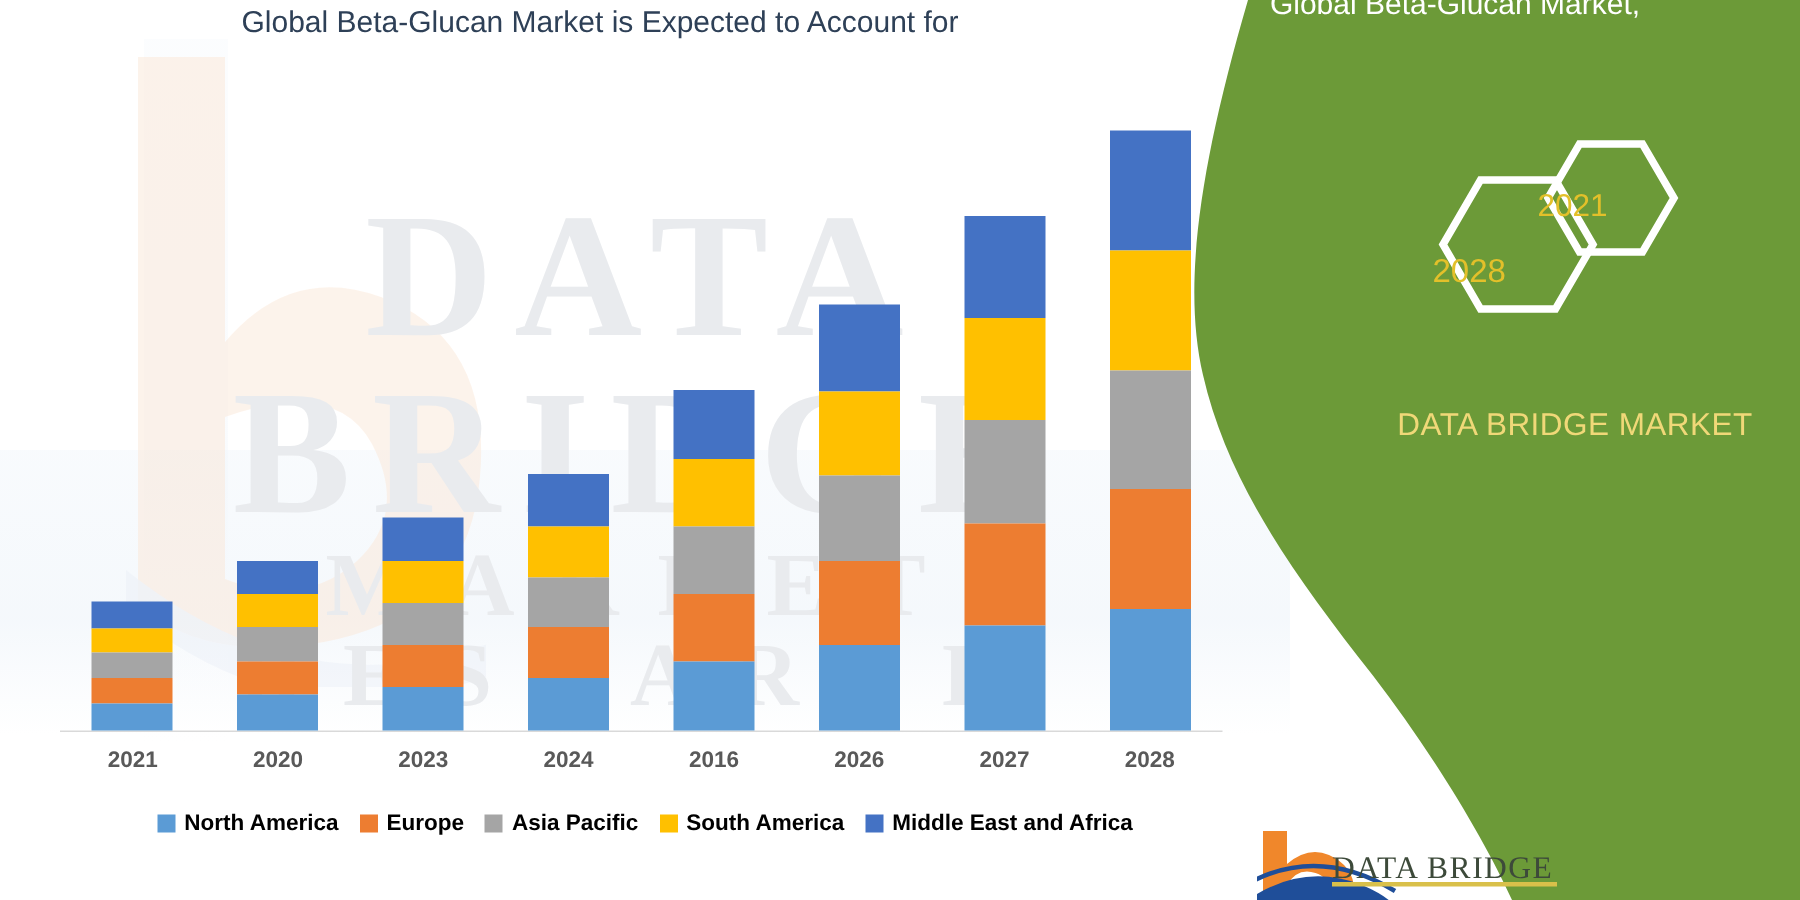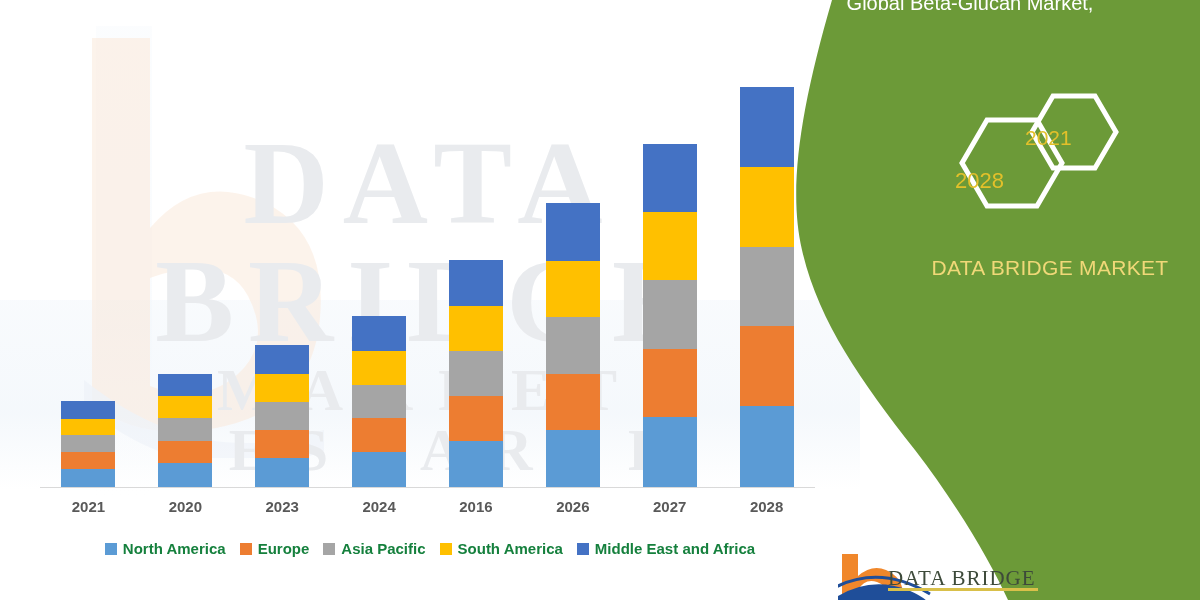--- a/index.html
+++ b/index.html
@@ -45,21 +45,21 @@
   .seg { width:100%; }
 
   
   .xlabels { position:absolute; left:40px; top:498px; width:775px; display:flex; }
   .xlabel { flex:1 1 0; text-align:center; font-size:15px; font-weight:700; color:#595959; }
 
   
   .legend { position:absolute; left:40px; top:540px; width:780px; display:flex; justify-content:center; align-items:center; gap:14px; }
   .legend-item { display:flex; align-items:center; gap:6px; }
   .swatch { width:12px; height:12px; flex:0 0 12px; }
-  .legend-label { font-size:15px; font-weight:700; color:#15803d; white-space:nowrap; }
+  .legend-label { font-size:15px; font-weight:700; color:#000000; white-space:nowrap; }
 
   
   .green-panel { position:absolute; left:740px; top:0; width:460px; height:600px; }
   .green-content { position:absolute; left:740px; top:0; width:460px; height:600px; }
 
   .right-title {
     position:absolute; left:770px; top:-12px; width:400px; text-align:center;
     color:#ffffff; font-size:20px; line-height:30px;
   }
   .hex-text { position:absolute; color:#e3c02a; font-weight:400; }
@@ -89,20 +89,21 @@
     <svg class="b-water" viewBox="0 0 240 430">
       <path d="M8 10 h58 v190 q44-52 104-30 q74 28 66 120 q-8 92 -104 110 q-78 14 -124 -24 Z
                M66 250 v108 q52 20 88 -12 q34 -32 10 -78 q-24 -44 -98 -18 Z" fill="#fbe8d8"></path>
       <path d="M0 352 q120 96 250 46 l0 22 q-140 52 -252 -44 Z" fill="#e8eef6" opacity=".8"></path>
     </svg>
 
     <div class="water-text water-1">DATA BRIDGE</div>
     <div class="water-text water-2">MARKET RESEARCH</div>
 
     <div class="chart-title">
+      <div>Global Beta-Glucan Market is Expected to Account for</div>
     </div>
 
     <div class="plot">
       <div class="axis-line"></div>
       <div class="bars" id="bars">
           <div class="bar-slot">
             <div class="bar">
               <div class="seg" style="background: rgb(91, 155, 213); height: 17.9789px;"></div>
               <div class="seg" style="background: rgb(237, 125, 49); height: 16.8553px;"></div>
               <div class="seg" style="background: rgb(165, 165, 165); height: 16.8553px;"></div>
@@ -221,21 +222,21 @@
     </div>
 
     <svg style="position:absolute;left:185px;top:92px;width:200px;height:130px;" viewBox="0 0 200 130">
       <polygon points="62,28 112,28 137,71 112,114 62,114 37,71" fill="none" stroke="#ffffff" stroke-width="5"></polygon>
       <polygon points="128,4 170,4 191,40 170,76 128,76 107,40" fill="none" stroke="#ffffff" stroke-width="5"></polygon>
     </svg>
 
     <div class="hex-text" style="position:absolute;left:215px;top:168px;font-size:22px;">2028</div>
     <div class="hex-text" style="position:absolute;left:285px;top:126px;font-size:21px;">2021</div>
 
-    <div class="brand" style="position:absolute;left:160px;top:252px;width:300px;text-align:center;">
+    <div class="brand" style="position:absolute;left:160px;top:268px;width:300px;text-align:center;">
       <div>DATA BRIDGE MARKET</div>
     </div>
   </div>
 
   <svg class="dbmr-logo" viewBox="0 0 210 50">
     <path d="M4 2 h16 v22 q14-12 28-6 q20 9 16 30 l-16 0 q3-14 -9-18 q-12-4 -19 8 l0 12 l-16 0 Z" fill="#f0872b"></path>
     <path d="M0 44 q34 -20 70 -6 q14 6 20 12 l-90 0 Z" fill="#1f4e99"></path>
     <path d="M-4 36 q46 -24 96 6" fill="none" stroke="#1f4e99" stroke-width="3"></path>
     <rect x="50" y="36" width="150" height="3" fill="#d9c04a"></rect>
   </svg>

